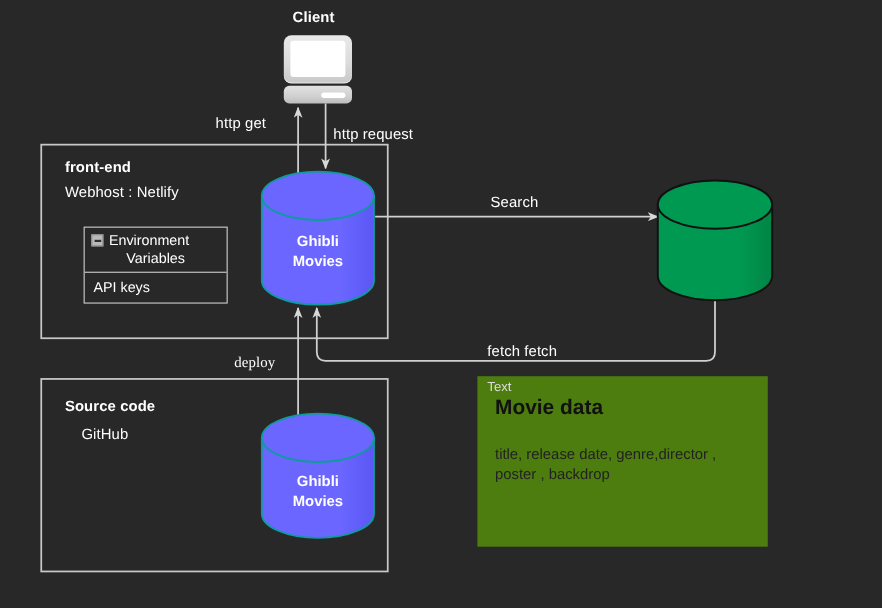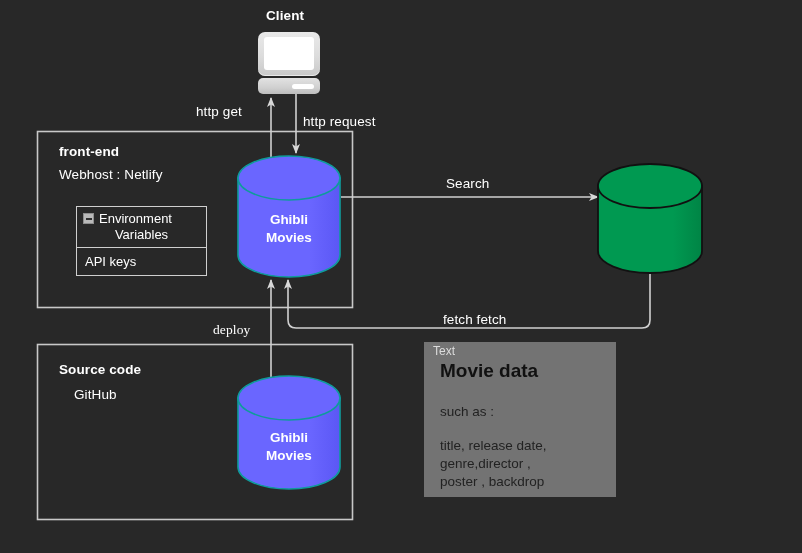--- a/index.html
+++ b/index.html
@@ -98,23 +98,23 @@
     position: absolute;
     left: 1.5px; top: 4px;
     width: 6px; height: 1.5px;
     background: #303030;
   }
   .env-txt { color: #fff; font-size: 13px; }
   .env-line2 { text-align: center; color:#fff; font-size:13px; margin-top:1px; }
 
   
   #movie-note {
-    left: 424px; top: 342px;
-    width: 192px; height: 155px;
-    background: #737373;
+    left: 434px; top: 342px;
+    width: 264px; height: 155px;
+    background: #4d7c0f;
     box-sizing: border-box;
     padding: 18px 16px 0 16px;
     overflow: hidden;
   }
   .note-watermark {
     position: absolute;
     left: 9px; top: 2px;
     color: #dcdcdc;
     font-size: 12px;
   }
@@ -235,18 +235,17 @@
   <div class="abs lbl" style="left:59px; top:387px;margin-left:15px;">GitHub</div>
 
   <div class="cyl-label" style="left:229px; top:211px;">Ghibli
 Movies</div>
   <div class="cyl-label" style="left:229px; top:429px;">Ghibli
 Movies</div>
 
   <div class="abs" id="movie-note">
     <div class="note-watermark">Text</div>
     <div class="note-title">Movie data</div>
-    <div class="note-sub">such as :</div>
     <div class="note-list">title, release date, genre,director ,</div>
     <div class="note-list">poster , backdrop</div>
   </div>
 
 </div>
 
 </body></html>

